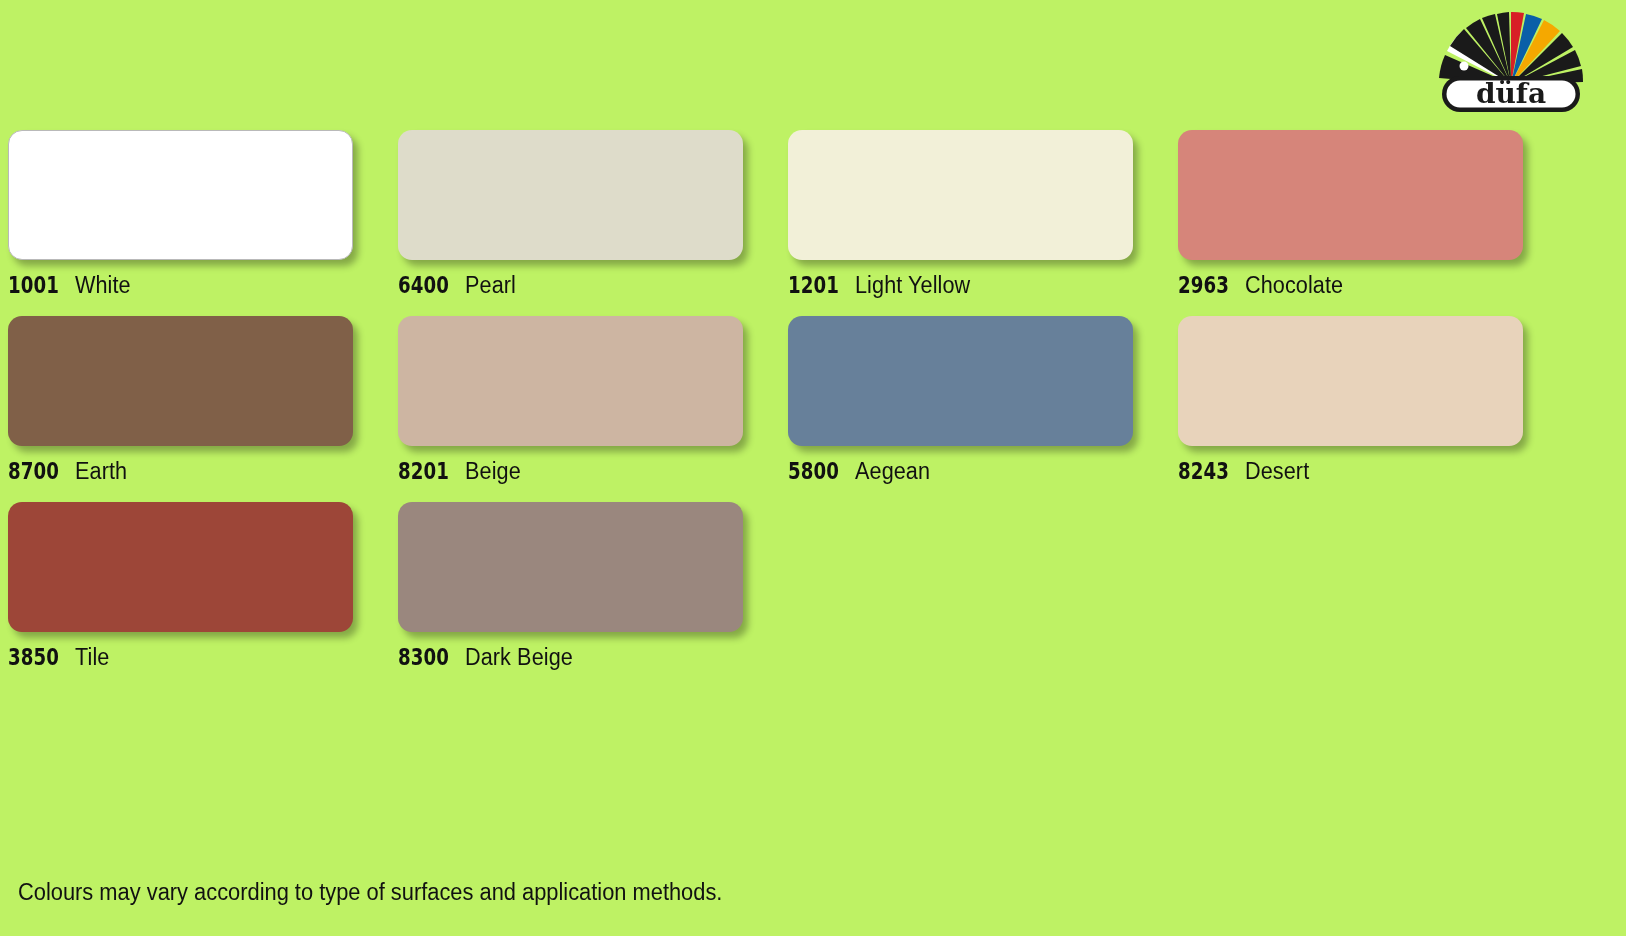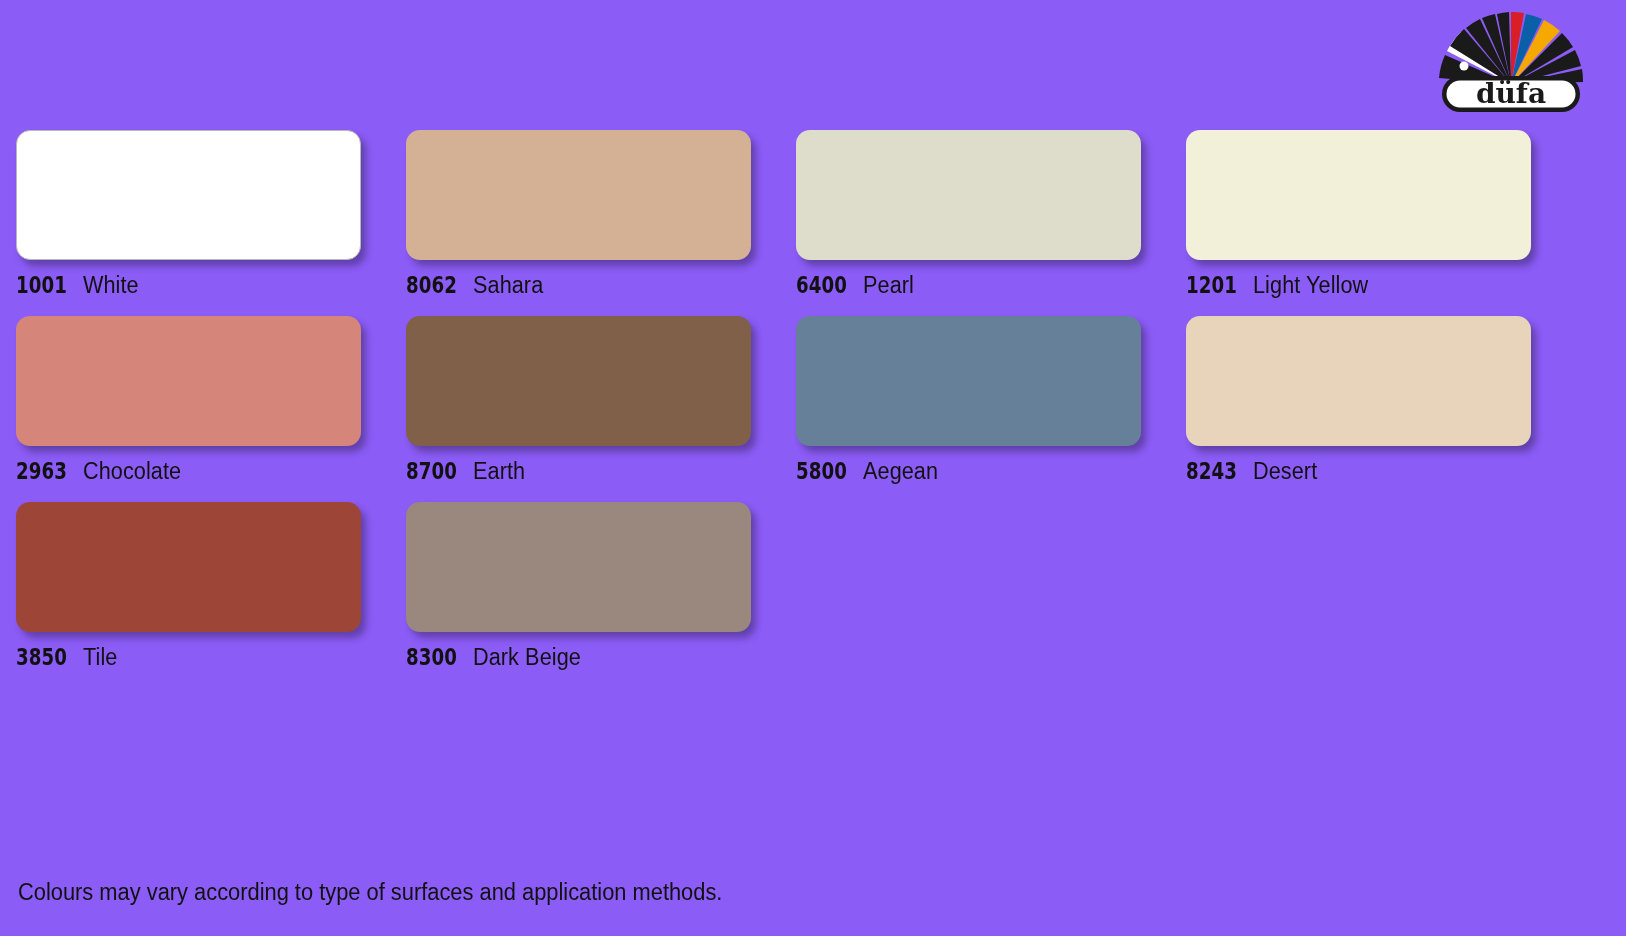--- a/index.html
+++ b/index.html
@@ -2,30 +2,30 @@
 <html><head>
 <meta charset="utf-8">
 <style>
   * { box-sizing: border-box; margin: 0; padding: 0; }
   html, body {
     width: 1626px; height: 936px;
     background: #ffffff;
     font-family: "Liberation Sans", "DejaVu Sans", sans-serif;
     overflow: hidden;
   }
-  #page { position: relative; width: 1626px; height: 936px; background: #8b5cf6; }
+  #page { position: relative; width: 1626px; height: 936px; background: #bef264; }
 
   
   .logo { position: absolute; top: 6px; right: 22px; width: 186px; height: 108px; }
   .logo svg { display: block; width: 186px; height: 108px; }
 
   
   .grid {
     position: absolute;
-    left: 16px; top: 130px;
+    left: 8px; top: 130px;
     width: 1560px;
     display: grid;
     grid-template-columns: repeat(4, 390px);
     grid-auto-rows: 186px;
   }
   .cell { position: relative; width: 390px; height: 186px; }
 
   .swatch {
     width: 345px; height: 130px;
     border-radius: 14px;
@@ -101,26 +101,20 @@
 
   <div class="grid">
 
     <div class="cell">
       <div class="swatch outlined" style="background:#ffffff"></div>
       <div class="label">
         <span class="code">1001</span><span class="name">White</span>
       </div>
     </div>
 
-    <div class="cell">
-      <div class="swatch" style="background:#d4b194"></div>
-      <div class="label">
-        <span class="code">8062</span><span class="name">Sahara</span>
-      </div>
-    </div>
 
     <div class="cell">
       <div class="swatch" style="background:#dedcca"></div>
       <div class="label">
         <span class="code">6400</span><span class="name">Pearl</span>
       </div>
     </div>
 
 
     <div class="cell">
@@ -140,20 +134,26 @@
     <div class="cell">
       <div class="swatch" style="background:#806048"></div>
       <div class="label">
         <span class="code">8700</span><span class="name">Earth</span>
       </div>
     </div>
 
 
 
 
+    <div class="cell">
+      <div class="swatch" style="background:#cdb5a2"></div>
+      <div class="label">
+        <span class="code">8201</span><span class="name">Beige</span>
+      </div>
+    </div>
 
     <div class="cell">
       <div class="swatch" style="background:#67809a"></div>
       <div class="label">
         <span class="code">5800</span><span class="name">Aegean</span>
       </div>
     </div>
 
     <div class="cell">
       <div class="swatch" style="background:#e8d3bb"></div>

